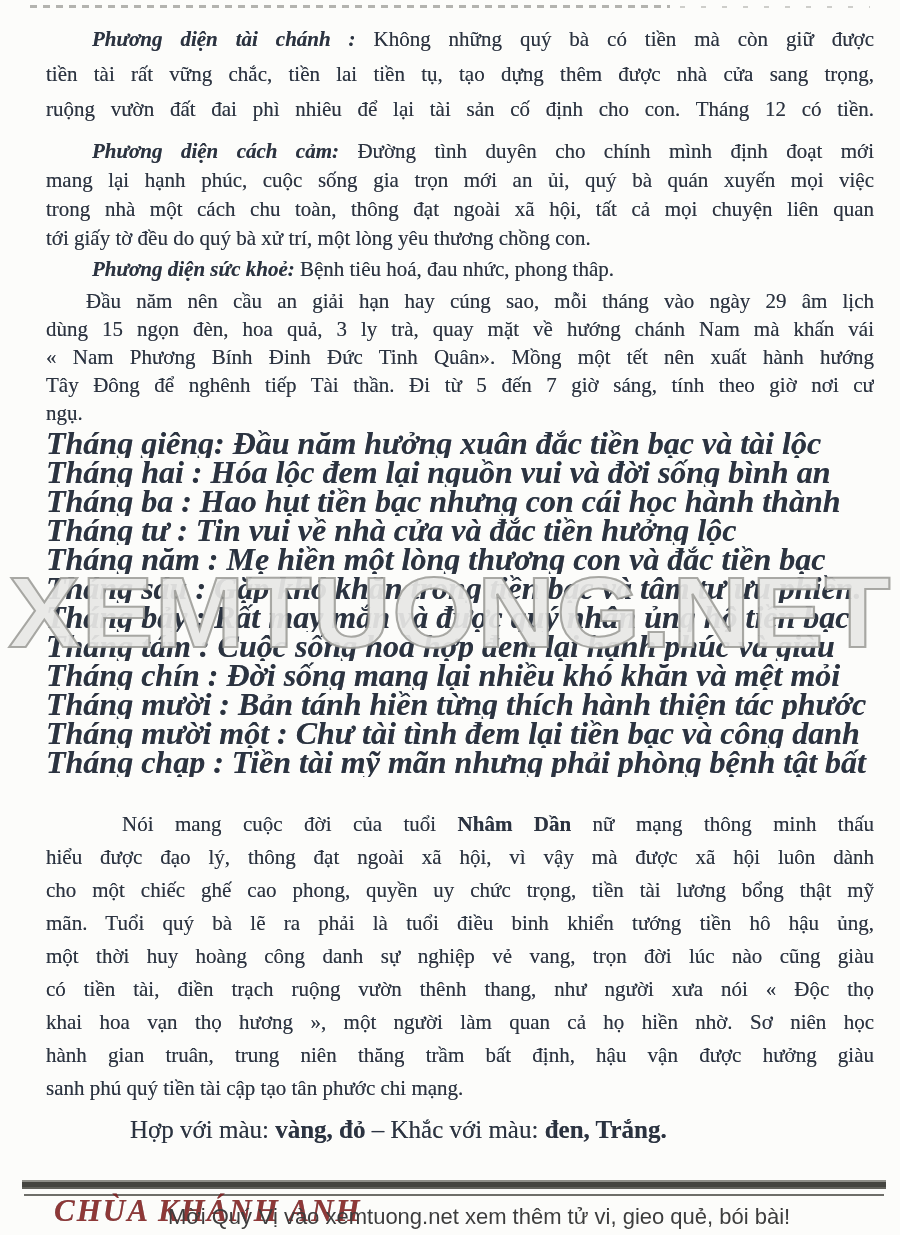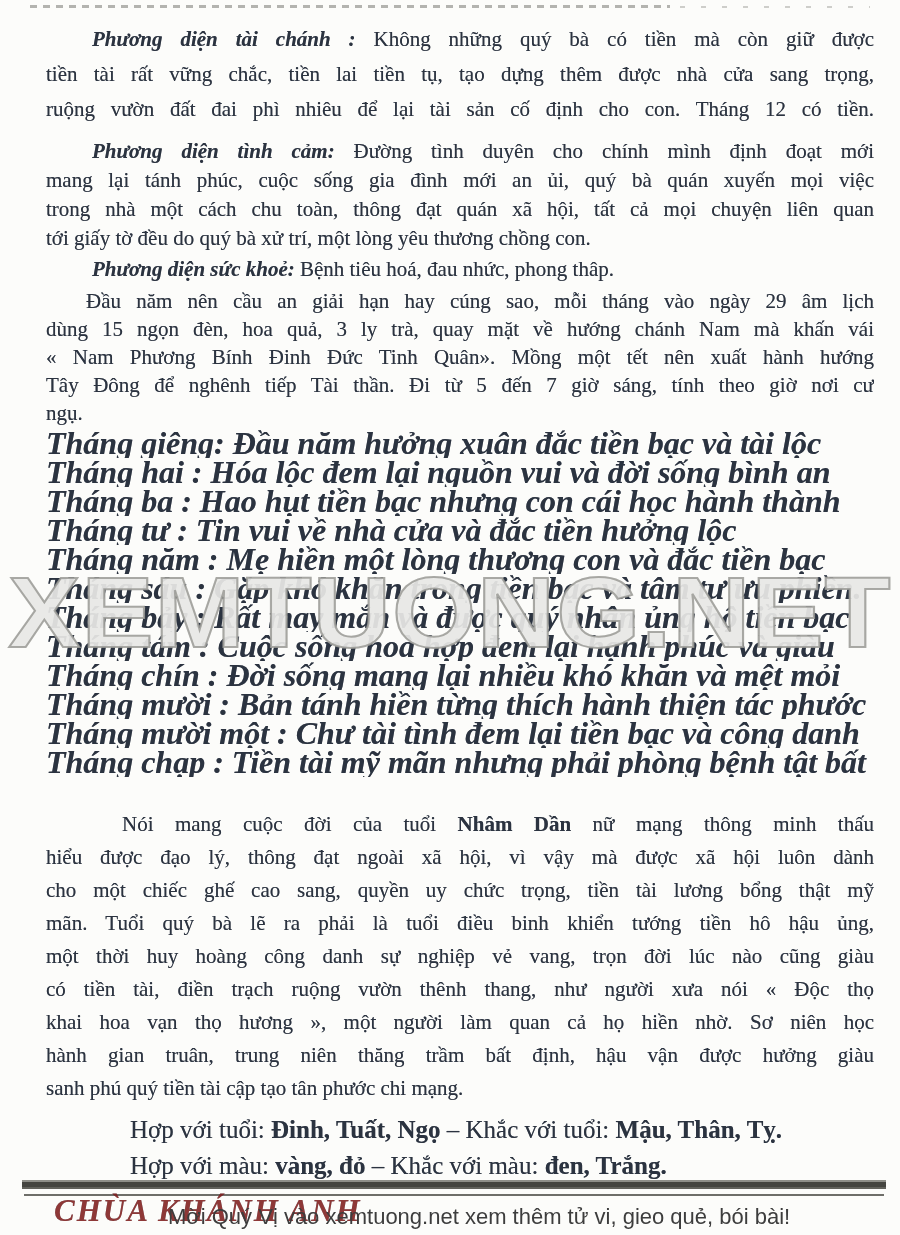--- a/index.html
+++ b/index.html
@@ -66,23 +66,23 @@
   <div class="scan-noise"></div>
   <div class="scan-noise2"></div>
 
   <div>
       <div class="block" style="top: 22px; font-size: 21px;">
         <div class="line just" style="line-height: 35px; height: 35px; text-indent: 46px;"><span class="b i">Phương diện tài chánh : </span><span>Không những quý bà có tiền mà còn giữ được</span></div>
         <div class="line just" style="line-height: 35px; height: 35px;"><span>tiền tài rất vững chắc, tiền lai tiền tụ, tạo dựng thêm được nhà cửa sang trọng,</span></div>
         <div class="line just" style="line-height: 35px; height: 35px;"><span>ruộng vườn đất đai phì nhiêu để lại tài sản cố định cho con. Tháng 12 có tiền.</span></div>
       </div>
       <div class="block" style="top: 137px; font-size: 21px;">
-        <div class="line just" style="line-height: 29px; height: 29px; text-indent: 46px;"><span class="b i">Phương diện tình cảm: </span><span>Đường tình duyên cho chính mình định đoạt mới</span></div>
-        <div class="line just" style="line-height: 29px; height: 29px;"><span>mang lại tánh phúc, cuộc sống gia đình mới an ủi, quý bà quán xuyến mọi việc</span></div>
-        <div class="line just" style="line-height: 29px; height: 29px;"><span>trong nhà một cách chu toàn, thông đạt quán xã hội, tất cả mọi chuyện liên quan</span></div>
+        <div class="line just" style="line-height: 29px; height: 29px; text-indent: 46px;"><span class="b i">Phương diện cách cảm: </span><span>Đường tình duyên cho chính mình định đoạt mới</span></div>
+        <div class="line just" style="line-height: 29px; height: 29px;"><span>mang lại hạnh phúc, cuộc sống gia trọn mới an ủi, quý bà quán xuyến mọi việc</span></div>
+        <div class="line just" style="line-height: 29px; height: 29px;"><span>trong nhà một cách chu toàn, thông đạt ngoài xã hội, tất cả mọi chuyện liên quan</span></div>
         <div class="line" style="line-height: 29px; height: 29px;"><span>tới giấy tờ đều do quý bà xử trí, một lòng yêu thương chồng con.</span></div>
       </div>
       <div class="block" style="top: 254px; font-size: 21px;">
         <div class="line" style="line-height: 30px; height: 30px; text-indent: 46px;"><span class="b i">Phương diện sức khoẻ: </span><span>Bệnh tiêu hoá, đau nhức, phong thâp.</span></div>
       </div>
       <div class="block" style="top: 287px; font-size: 21px;">
         <div class="line just" style="line-height: 28px; height: 28px; text-indent: 40px;"><span>Đầu năm nên cầu an giải hạn hay cúng sao, mỗi tháng vào ngày 29 âm lịch</span></div>
         <div class="line just" style="line-height: 28px; height: 28px;"><span>dùng 15 ngọn đèn, hoa quả, 3 ly trà, quay mặt về hướng chánh Nam mà khấn vái</span></div>
         <div class="line just" style="line-height: 28px; height: 28px;"><span>« Nam Phương Bính Đinh Đức Tinh Quân». Mồng một tết nên xuất hành hướng</span></div>
         <div class="line just" style="line-height: 28px; height: 28px;"><span>Tây Đông để nghênh tiếp Tài thần. Đi từ 5 đến 7 giờ sáng, tính theo giờ nơi cư</span></div>
@@ -98,30 +98,29 @@
         <div class="line" style="line-height: 29px; height: 29px;"><span>Tháng bảy : Rất may mắn và được quý nhân ủng hộ tiền bạc</span></div>
         <div class="line" style="line-height: 29px; height: 29px;"><span>Tháng tám : Cuộc sống hoà hợp đem lại hạnh phúc và giàu sang</span></div>
         <div class="line" style="line-height: 29px; height: 29px;"><span>Tháng chín : Đời sống mang lại nhiều khó khăn và mệt mỏi</span></div>
         <div class="line" style="line-height: 29px; height: 29px;"><span>Tháng mười : Bản tánh hiền từng thích hành thiện tác phước</span></div>
         <div class="line" style="line-height: 29px; height: 29px;"><span>Tháng mười một : Chư tài tình đem lại tiền bạc và công danh</span></div>
         <div class="line" style="line-height: 29px; height: 29px;"><span>Tháng chạp : Tiền tài mỹ mãn nhưng phải phòng bệnh tật bất ngờ.</span></div>
       </div>
       <div class="block" style="top: 808px; font-size: 21px;">
         <div class="line just" style="line-height: 33px; height: 33px; text-indent: 76px;"><span>Nói mang cuộc đời của tuổi </span><span class="b">Nhâm Dần</span><span> nữ mạng thông minh thấu</span></div>
         <div class="line just" style="line-height: 33px; height: 33px;"><span>hiểu được đạo lý, thông đạt ngoài xã hội, vì vậy mà được xã hội luôn dành</span></div>
-        <div class="line just" style="line-height: 33px; height: 33px;"><span>cho một chiếc ghế cao sang, quyền uy chức trọng, tiền tài lương bổng thật mỹ</span></div>
+        <div class="line just" style="line-height: 33px; height: 33px;"><span>cho một chiếc ghế cao phong, quyền uy chức trọng, tiền tài lương bổng thật mỹ</span></div>
         <div class="line just" style="line-height: 33px; height: 33px;"><span>mãn. Tuổi quý bà lẽ ra phải là tuổi điều binh khiển tướng tiền hô hậu ủng,</span></div>
         <div class="line just" style="line-height: 33px; height: 33px;"><span>một thời huy hoàng công danh sự nghiệp vẻ vang, trọn đời lúc nào cũng giàu</span></div>
         <div class="line just" style="line-height: 33px; height: 33px;"><span>có tiền tài, điền trạch ruộng vườn thênh thang, như người xưa nói « Độc thọ</span></div>
         <div class="line just" style="line-height: 33px; height: 33px;"><span>khai hoa vạn thọ hương », một người làm quan cả họ hiền nhờ. Sơ niên học</span></div>
         <div class="line just" style="line-height: 33px; height: 33px;"><span>hành gian truân, trung niên thăng trầm bất định, hậu vận được hưởng giàu</span></div>
         <div class="line" style="line-height: 33px; height: 33px;"><span>sanh phú quý tiền tài cập tạo tân phước chi mạng.</span></div>
       </div>
       <div class="block" style="top: 1112px; left: 130px; right: auto; font-size: 25px;">
-        <div class="line" style="line-height: 36px; height: 36px;"><span>Hợp với tuổi: </span><span class="b">Đinh, Tuất, Ngọ</span><span> – Khắc với tuổi: </span><span class="b">Mậu, Thân, Tỵ.</span></div>
         <div class="line" style="line-height: 36px; height: 36px;"><span>Hợp với màu: </span><span class="b">vàng, đỏ</span><span>  – Khắc với màu: </span><span class="b">đen, Trắng.</span></div>
       </div>
     </div>
 
   <div class="watermark">XEMTUONG.NET</div>
 
   <div class="rule-thick"></div>
   <div class="rule-thin"></div>
 
   <div class="footer-temple">CHÙA KHÁNH ANH</div>

